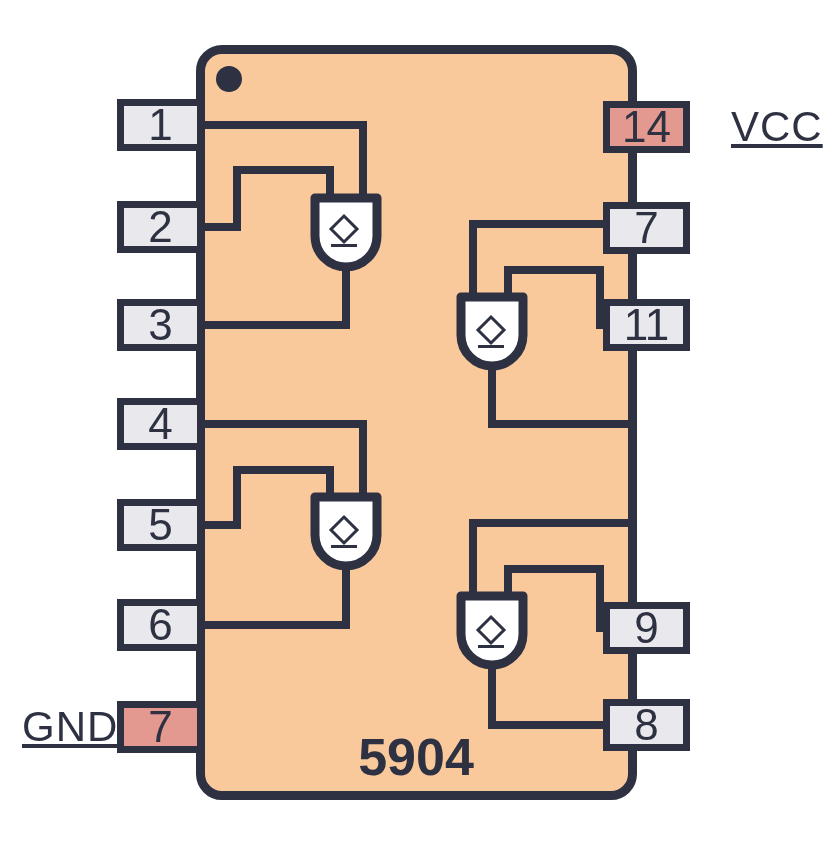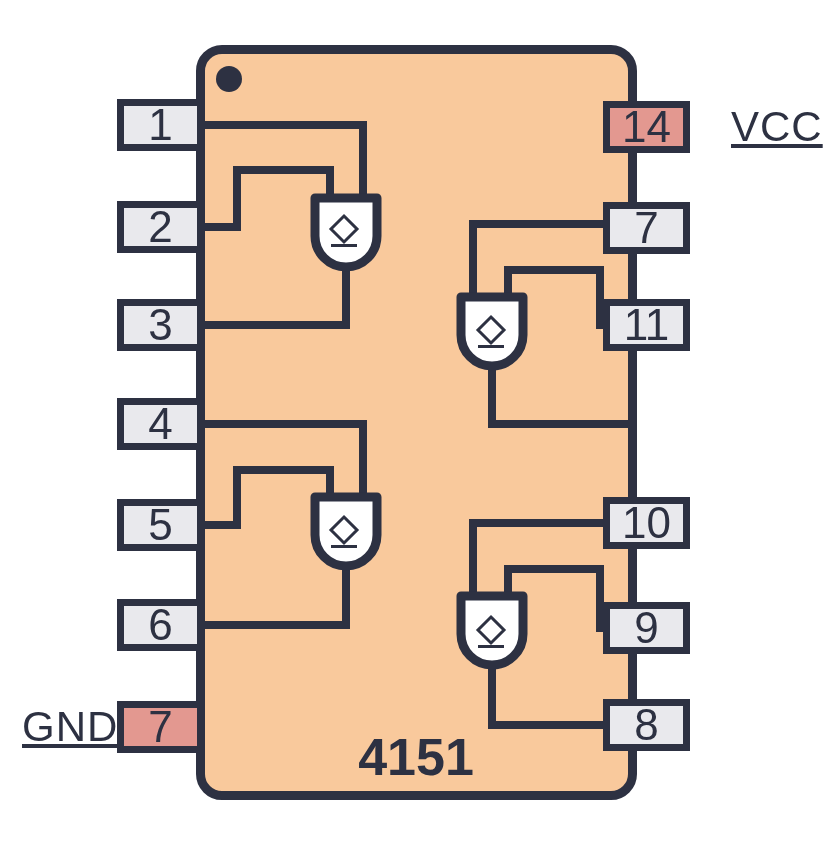--- a/index.html
+++ b/index.html
@@ -163,28 +163,25 @@
 
   <div class="pin right power" style="top:101px">
       <span>14</span>
     </div>
   <div class="pin right" style="top:202px">
       <span>7</span>
     </div>
   <div class="pin right" style="top:299px">
       <span>11</span>
     </div>
-  <div class="pin right" style="top:497px">
-      <span>10</span>
-    </div>
   <div class="pin right" style="top:602px">
       <span>9</span>
     </div>
   <div class="pin right" style="top:699px">
       <span>8</span>
     </div>
 
   <div class="side-label" style="left:731px;top:101px">VCC</div>
   <div class="side-label" style="left:22px;top:701px">GND</div>
 
-  <div class="chip-label">4151</div>
+  <div class="chip-label">5904</div>
 
 </div>
 
 </body></html>

